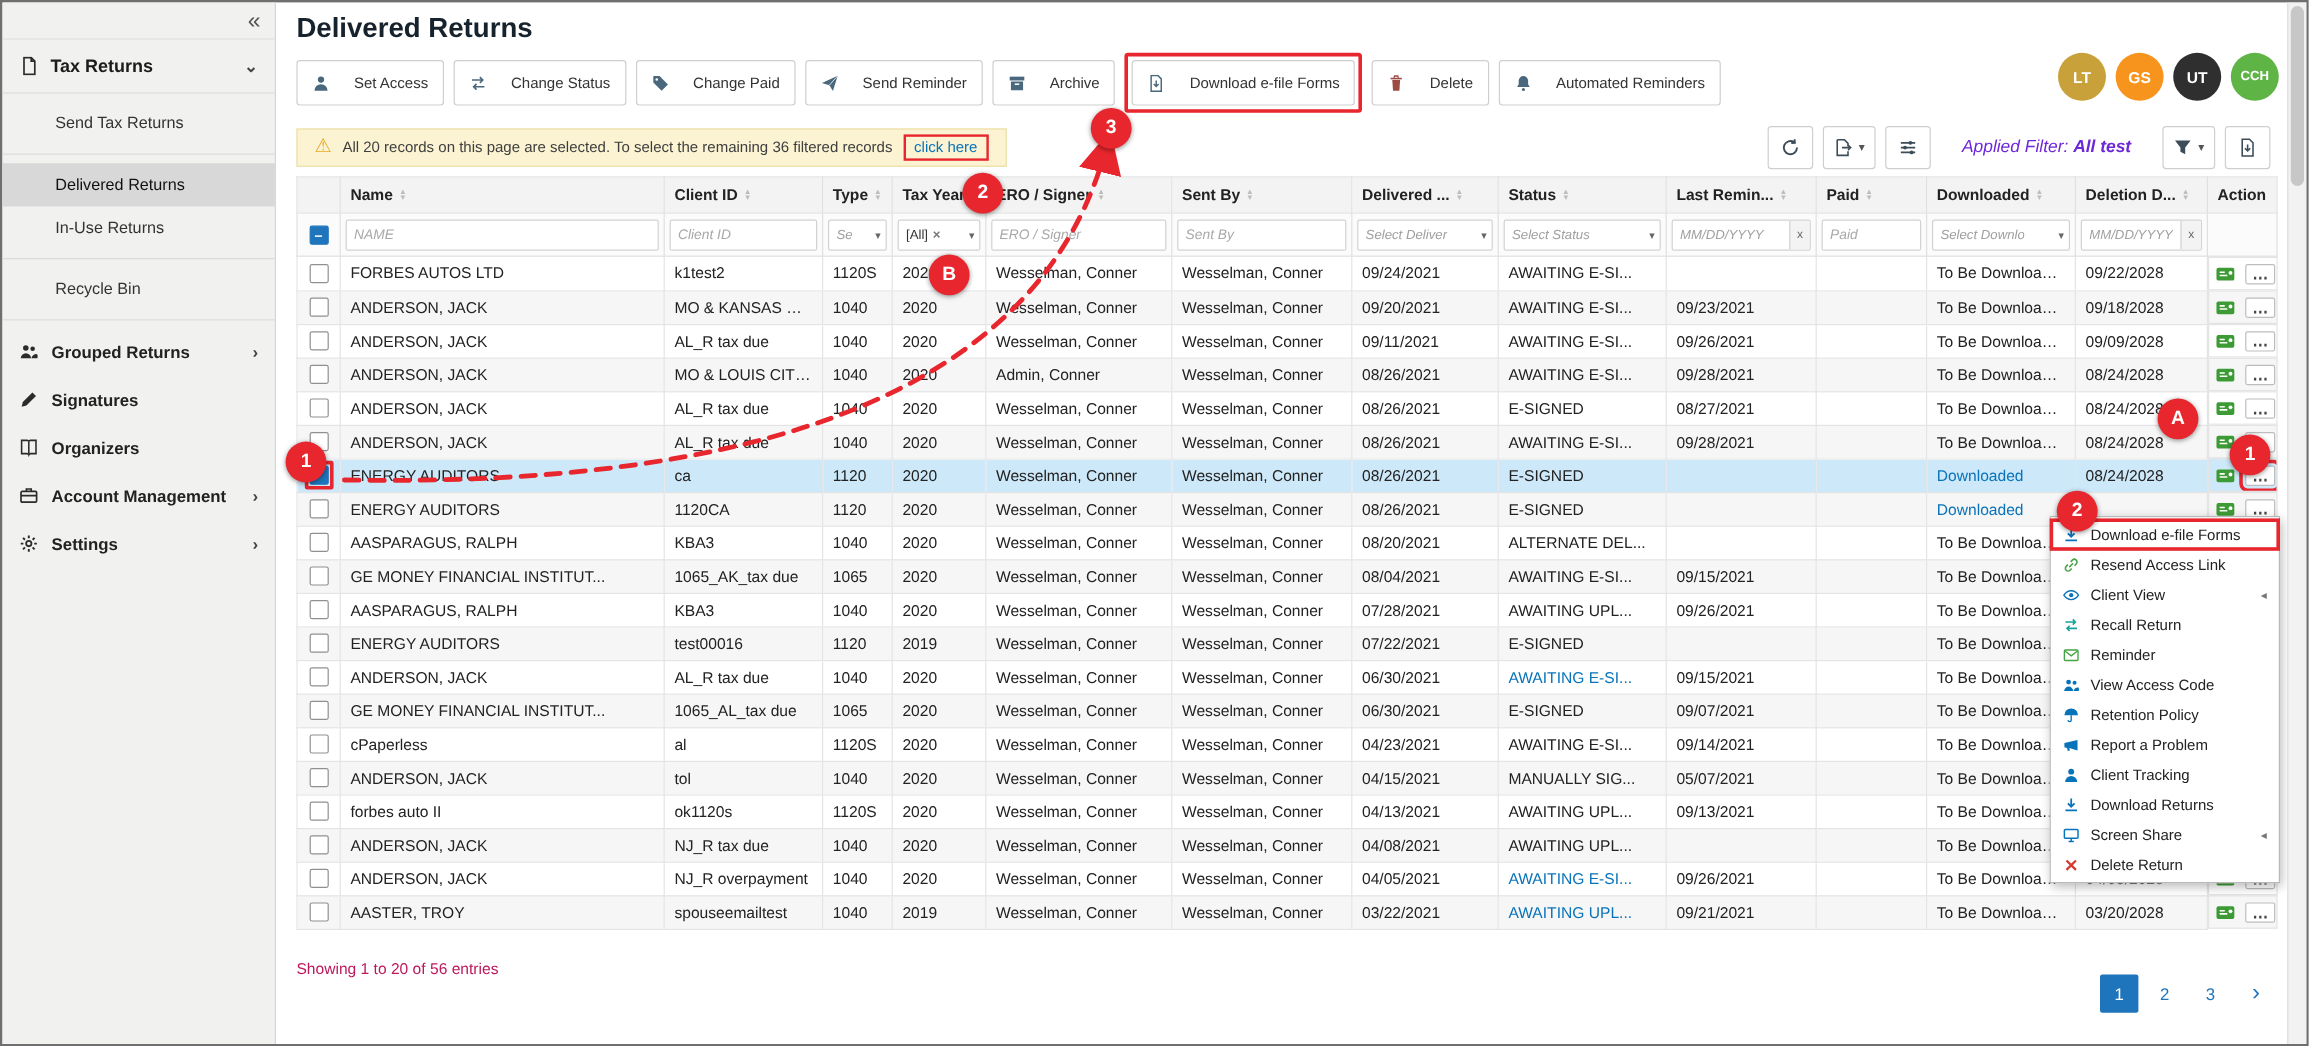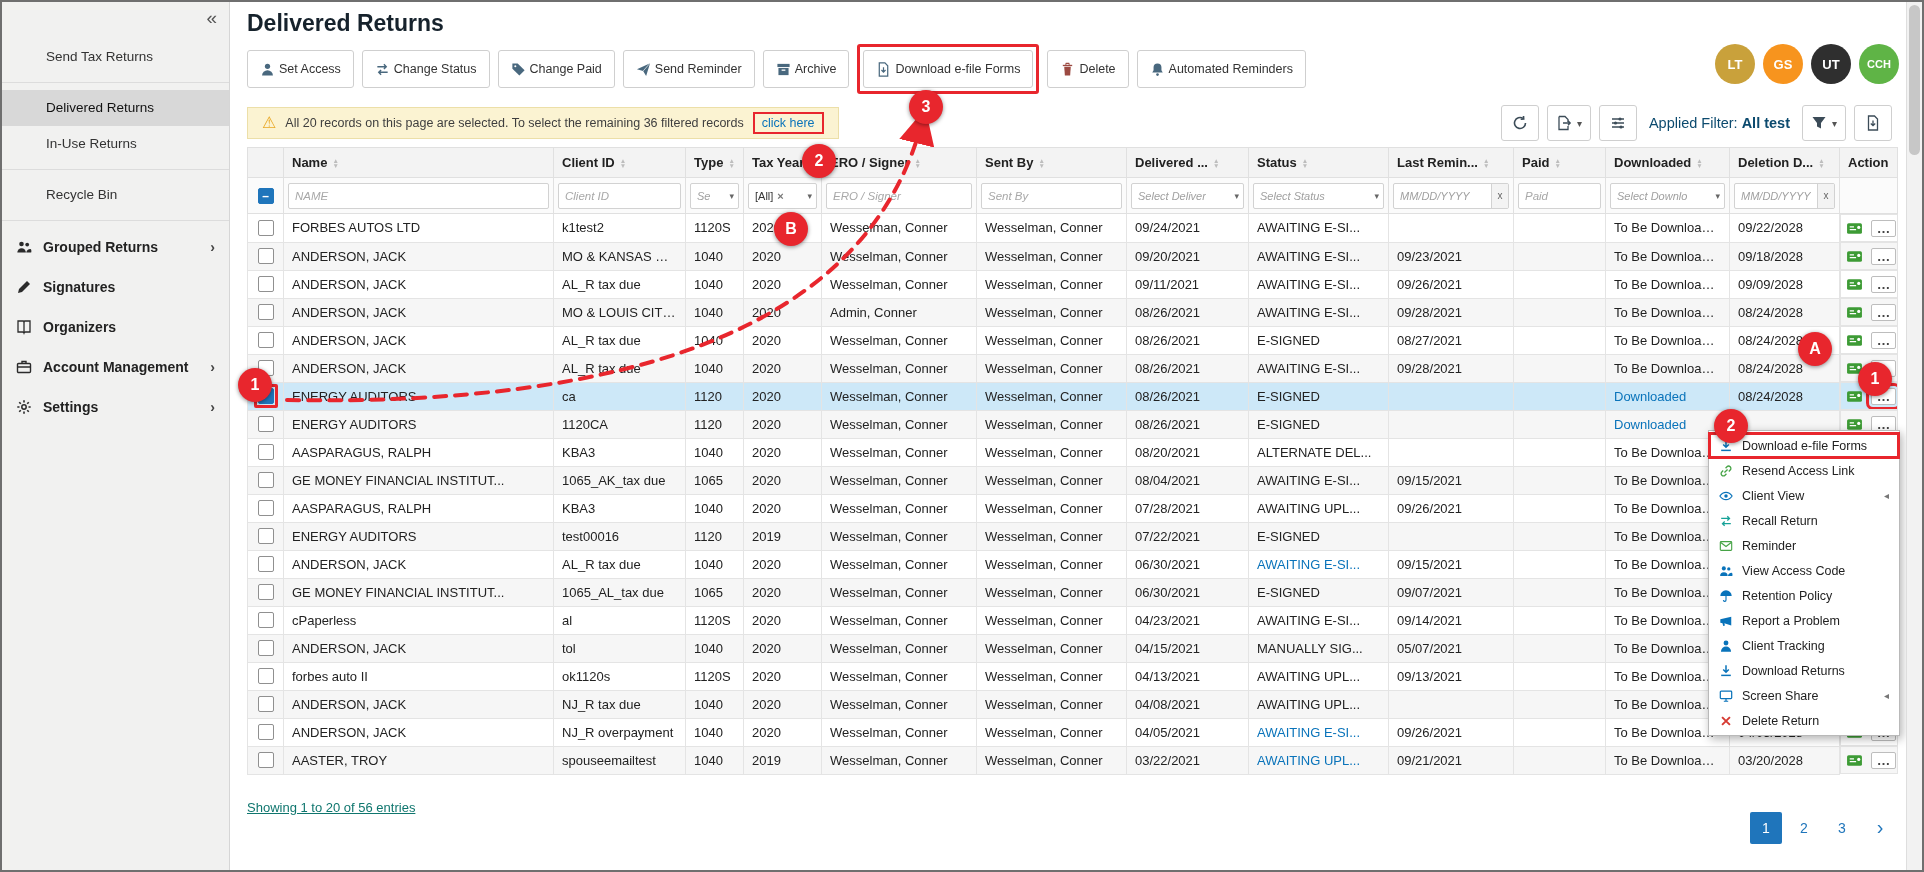--- a/index.html
+++ b/index.html
@@ -17,40 +17,40 @@
   .sb-sep { border-top:1px solid #dcdcdc; }
   .sb-item { height:36px; line-height:36px; padding-left:44px; font-size:13.5px; color:#333; cursor:pointer; white-space:nowrap; }
   .sb-item.active { background:#d8d8d8; color:#111; }
   .sb-bottom { border-top:1px solid #dcdcdc; padding:6px 0; }
   .sb-main { display:flex; align-items:center; gap:11px; height:40px; padding:0 14px; font-size:14px; font-weight:bold; color:#222; cursor:pointer; }
   .sb-main .ico { width:16px; height:16px; color:#2b2b2b; }
 
   
   .page-title { position:absolute; left:245px; top:8px; font-size:23px; font-weight:bold; color:#16222c; z-index:6; }
   .toolbar { position:absolute; left:245px; top:42px; display:flex; align-items:center; gap:8px; z-index:6; }
-  .tb-btn { height:38px; display:inline-flex; align-items:center; gap:4px; padding:16px 12px; background:#fff; border:1px solid #cfcfcf; border-radius:3px; font-size:12.5px; color:#333; font-family:"Liberation Sans", sans-serif; cursor:pointer; white-space:nowrap; }
+  .tb-btn { height:38px; display:inline-flex; align-items:center; gap:20px; padding:16px 12px; background:#fff; border:1px solid #cfcfcf; border-radius:3px; font-size:12.5px; color:#333; font-family:"Liberation Sans", sans-serif; cursor:pointer; white-space:nowrap; }
   .tb-btn .ico { width:15px; height:15px; color:#49687e; }
   .tb-btn .ico[data-name="delete-icon"] { color:#9c4a42; }
   .red-wrap { display:inline-block; border:3px solid #e8262d; border-radius:3px; padding:3px; }
 
   .avatars { position:absolute; left:1713px; top:42px; display:flex; gap:8px; z-index:6; }
   .avatar { width:40px; height:40px; border-radius:50%; display:flex; align-items:center; justify-content:center; color:#fff; font-weight:bold; font-size:13px; cursor:pointer; }
   .avatar.small-text { font-size:11px;text-align:center; }
 
   
   .banner { position:absolute; left:245px; top:105px; height:32px; display:inline-flex; align-items:center; gap:9px; padding:0 14px; background:#fbf3d2; border:1px solid #ecdfa8; font-size:12.5px; color:#3e3e3e; z-index:6; white-space:nowrap; }
   .warn { color:#e9a825; font-size:16px; line-height:1; }
   .click-here { color:#0973ba; text-decoration:none; border:2px solid #e8262d; padding:2px 7px; cursor:pointer; }
 
   .grid-controls { position:absolute; right:30px; top:103px; display:flex; align-items:center; gap:10px; z-index:6; }
   .gc-group { display:flex; gap:8px; }
   .gc-btn { height:36px; min-width:38px; display:inline-flex; align-items:center; justify-content:center; gap:5px; padding:0 8px; background:#fff; border:1px solid #cfcfcf; border-radius:3px; color:#3c3c3c; cursor:pointer; }
   .gc-btn .ico { width:16px; height:16px; color:#3c4c58; }
   .gc-btn .caret { font-size:10px; color:#555; }
-  .applied { font-size:14.5px; color:#0c4a6e; margin:0 2px; white-space:nowrap; }
+  .applied { font-size:14.5px; color:#6d28d9; font-style:italic; margin:0 16px; white-space:nowrap; }
   .applied b { font-weight:bold; }
 
   
   .grid { position:absolute; left:245px; top:145px; width:1650px; border-collapse:collapse; table-layout:fixed; font-size:13px; z-index:6; }
   .grid th { background:#f3f3f3; border:1px solid #e0e0e0; height:30px; padding:0 8px; text-align:left; font-size:13px; font-weight:bold; color:#222; white-space:nowrap; overflow:hidden; cursor:pointer; }
   .th-inner { display:flex; align-items:center; }
   .sort { display:inline-flex; flex-direction:column; margin-left:5px; font-size:6.5px; line-height:5px; color:#bdbdbd; font-style:normal; }
   .filter-row td { background:#fbfbfb; border:1px solid #e0e0e0; height:36px; padding:4px 4px; }
   .filter-row input { width:100%; height:26px; border:1px solid #d2d2d2; border-radius:2px; padding:0 6px; font-size:11.5px; font-style:italic; color:#555; font-family:"Liberation Sans", sans-serif; background:#fff; }
   .filter-row input::placeholder { color:#a8a8a8; font-style:italic; }
@@ -71,21 +71,21 @@
   .header-cb { background:#1f75bb; border-color:#1f75bb; color:#fff; font-weight:bold; font-size:12px; line-height:1; }
   .red-cb { display:inline-flex; border:3px solid #e8262d; padding:1px; border-radius:2px; vertical-align:middle; }
   .link { color:#0973ba !important; cursor:pointer; }
   .action-cell { display:flex; align-items:center; g: ; gap:7px; justify-content:flex-start; padding:0 4px !important; }
   .act-green { width:21px; height:17px; display:inline-flex; align-items:center; justify-content:center; color:#3d9b35; cursor:pointer; }
   .act-green .ico { width:19px; height:17px; }
   .act-more { min-width:25px; height:17px; display:inline-flex; align-items:flex-end; justify-content:center; border:1px solid #bdbdbd; border-radius:2px; background:#fff; color:#444; font-size:13px; font-weight:bold; line-height:0.55; cursor:pointer; }
   .act-more.red-box { outline:3px solid #e8262d; outline-offset:2px; }
 
   
-  .summary { position:absolute; left:245px; top:798px; font-size:13px; color:#0f766e; z-index:6;text-decoration:underline; }
+  .summary { position:absolute; left:245px; top:798px; font-size:13px; color:#be185d; z-index:6; }
   .pagination { position:absolute; right:26px; top:810px; display:flex; gap:6px; z-index:6; }
   .page { min-width:32px; height:32px; display:flex; align-items:center; justify-content:center; font-size:14px; color:#1f75bb; cursor:pointer; border-radius:2px; }
   .page.active { background:#1f75bb; color:#fff; }
   .page.next { font-size:20px; padding-bottom:2px; }
 
   
   .ctx { position:absolute; left:1706px; top:428px; width:192px; background:#fff; border:1px solid #b9b9b9; box-shadow:2px 3px 9px rgba(0,0,0,.3); padding:2px 0; z-index:40; }
   .ctx-item { display:flex; align-items:center; gap:9px; height:25px; padding:0 10px; font-size:12.5px; color:#222; cursor:pointer; white-space:nowrap; }
   .ctx-item .ico { width:14px; height:14px; flex:none; }
   .ctx-item.annotated { outline:3px solid #e8262d; outline-offset:-2px; }
@@ -219,20 +219,27 @@
 </defs>
 </svg>
 
 <div class="screen" data-name="app-window">
 
   <aside class="sidebar" data-name="sidebar">
     <div class="sb-collapse" data-name="sidebar-header">
       <span class="sb-collapse-btn" data-name="sidebar-collapse-button">«</span>
     </div>
     <nav id="sidebar-nav" data-name="sidebar-nav">
+        <div class="sb-root" data-name="sidebar-section-tax-returns">
+          <svg class="ico " data-name="tax-returns-icon">
+            <use href="#sym-file"></use>
+          </svg>
+          <span data-name="sidebar-section-label">Tax Returns</span>
+          <span class="sb-caret" data-name="chevron-down-icon">⌄</span>
+        </div>
         <div class="sb-group">
           <div class="sb-item" data-name="sidebar-item-send-tax-returns">Send Tax Returns</div>
         </div>
         <div class="sb-group sb-sep">
           <div class="sb-item active" data-name="sidebar-item-delivered-returns">Delivered Returns</div>
           <div class="sb-item" data-name="sidebar-item-in-use-returns">In-Use Returns</div>
         </div>
         <div class="sb-group sb-sep">
           <div class="sb-item" data-name="sidebar-item-recycle-bin">Recycle Bin</div>
         </div>

